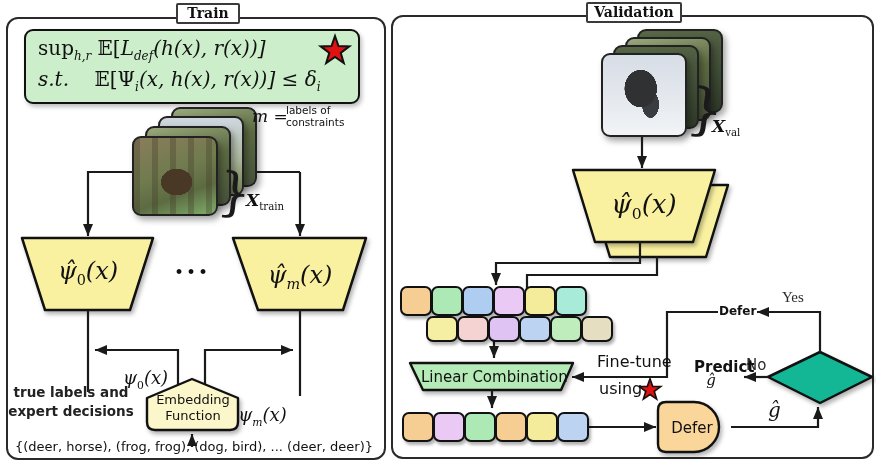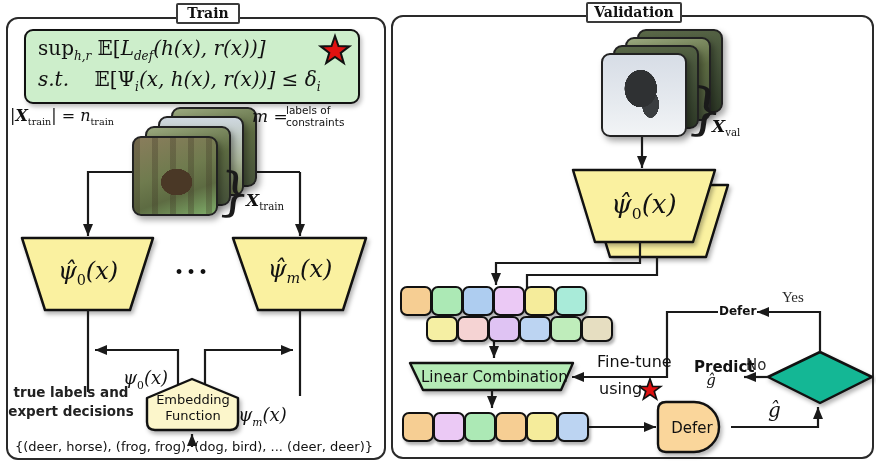--- a/index.html
+++ b/index.html
@@ -129,39 +129,36 @@
 
   <div class="txt serif" style="left:38px;top:36px;font-size:20px;">
     <span>sup</span><sub class="it">h,r</sub>
     <span>𝔼[</span><span class="it">L</span><sub class="it">def</sub><span class="it">(h(x), r(x))]</span>
   </div>
   <div class="txt serif" style="left:38px;top:67px;font-size:20px;">
     <span class="it">s.t.</span>&nbsp;&nbsp;&nbsp;
     <span>𝔼[</span><span>Ψ</span><sub class="it">i</sub><span class="it">(x, h(x), r(x))] ≤ </span><span class="it">δ</span><sub class="it">i</sub>
   </div>
 
-  <div class="txt serif" style="left:10px;top:106px;font-size:16px;">
-    <span>|</span><span class="it b">X</span><sub>train</sub><span>| = </span><span class="it">n</span><sub>train</sub>
-  </div>
   <div class="txt serif it" style="left:252px;top:106px;font-size:17px;"><span>m =</span></div>
   <div class="txt sans" style="left:286px;top:104px;font-size:10.5px;line-height:12px;">
     <div>labels of</div>
     <div>constraints</div>
   </div>
 
   <div class="txt brace" style="left:218px;top:166px;font-size:52px;line-height:52px;transform:rotate(6deg);">}</div>
   <div class="txt serif" style="left:246px;top:190px;font-size:17px;">
     <span class="it b">X</span><sub>train</sub>
   </div>
 
   <div class="txt serif ctr" style="left:38px;top:257px;width:100px;font-size:24px;">
     <span class="it">ψ̂</span><sub>0</sub><span class="it">(x)</span>
   </div>
   <div class="txt serif ctr b" style="left:165px;top:250px;width:55px;font-size:26px;letter-spacing:3px;"><span>...</span></div>
-  <div class="txt serif ctr" style="left:250px;top:255px;width:100px;font-size:24px;">
+  <div class="txt serif ctr" style="left:250px;top:261px;width:100px;font-size:24px;">
     <span class="it">ψ̂</span><sub class="it">m</sub><span class="it">(x)</span>
   </div>
 
   <div class="txt serif ctr" style="left:103px;top:367px;width:85px;font-size:18px;">
     <span class="it">ψ</span><sub>0</sub><span class="it">(x)</span>
   </div>
   <div class="txt serif ctr" style="left:220px;top:367px;width:85px;font-size:18px;margin-top:37px;">
     <span class="it">ψ</span><sub class="it">m</sub><span class="it">(x)</span>
   </div>
 

